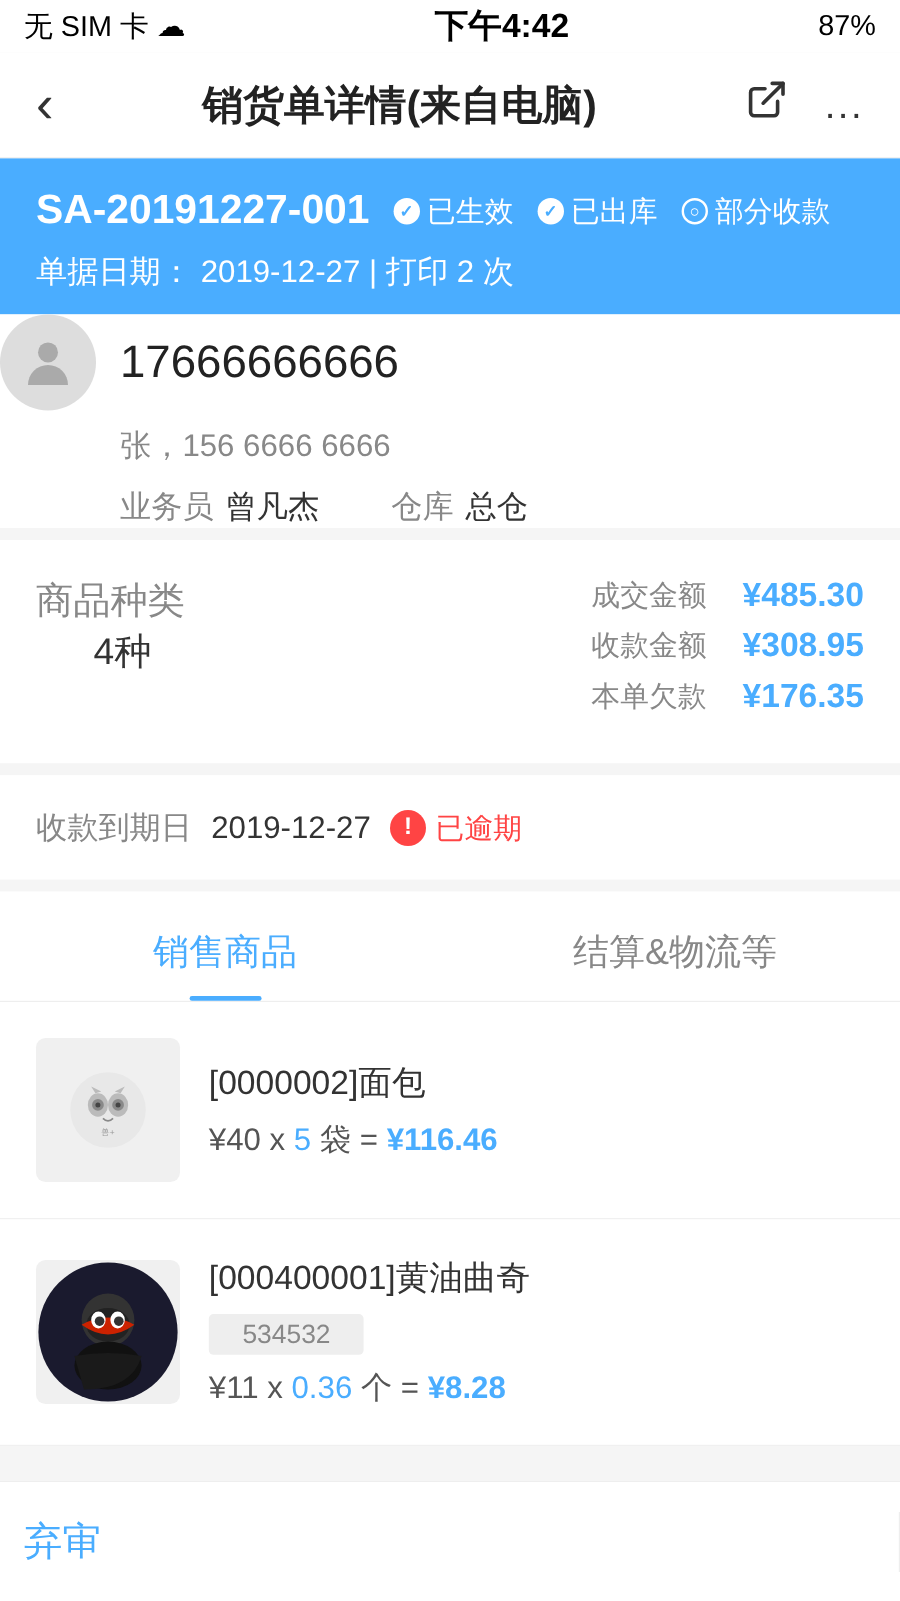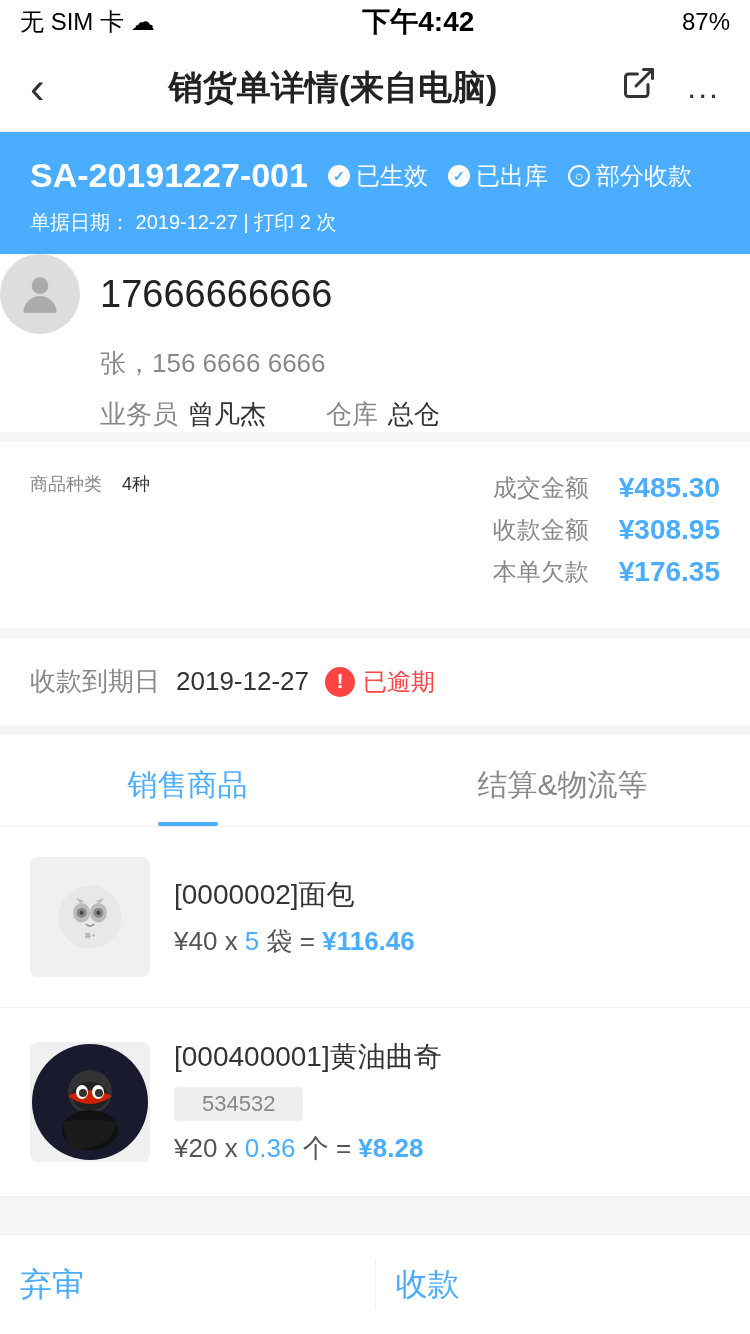--- a/index.html
+++ b/index.html
@@ -92,21 +92,21 @@
       border-radius: 50%;
       border: 2px solid #fff;
       display: inline-flex;
       align-items: center;
       justify-content: center;
       color: #fff;
       font-size: 14px;
     }
     .header-date {
       color: #fff;
-      font-size: 20px;
+      font-size: 26px;
     }
 
     
     .info-card {
       background: #fff;
       margin-top: 0;
       border-bottom: 10px solid #f5f5f5;
     }
     .customer-row {
       display: flex;
@@ -153,21 +153,22 @@
       border-bottom: 10px solid #f5f5f5;
       display: flex;
       align-items: flex-start;
       justify-content: space-between;
     }
     .stats-left { }
     .stats-left .stat-row {
       display: flex;
       align-items: center;
       margin-bottom: 8px;
-      font-size: 18px;
+      font-size: 31px;
+      flex-direction: column;
     }
     .stats-left .stat-label { color: #888; }
     .stats-left .stat-value { color: #333; font-weight: 500; margin-left: 20px; }
     .stats-right { text-align: right; }
     .stats-right .stat-item {
       display: flex;
       justify-content: space-between;
       gap: 30px;
       align-items: center;
       margin-bottom: 10px;
@@ -462,31 +463,30 @@
           <circle cx="69" cy="51" r="4" fill="#333"></circle>
 
           <ellipse cx="60" cy="88" rx="28" ry="20" fill="#111"></ellipse>
           <path d="M32 80 Q60 75 88 80 Q80 108 40 108Z" fill="#1a1a1a"></path>
         </svg>
       </div>
       <div class="product-info">
         <div class="product-name">[000400001]黄油曲奇</div>
         <div class="product-sku">534532</div>
         <div class="product-price">
-          <span>¥20</span>
+          <span>¥11</span>
           <span> x </span>
           <span class="qty">0.36</span>
           <span>个</span>
           <span> = </span>
           <span class="total">¥8.28</span>
         </div>
       </div>
     </div>
 
   </div>
 
 </div>
 
 <div class="bottom-bar">
   <div class="bottom-btn">弃审</div>
   <div class="bottom-divider"></div>
-  <div class="bottom-btn">收款</div>
 </div>
 
 </body></html>

